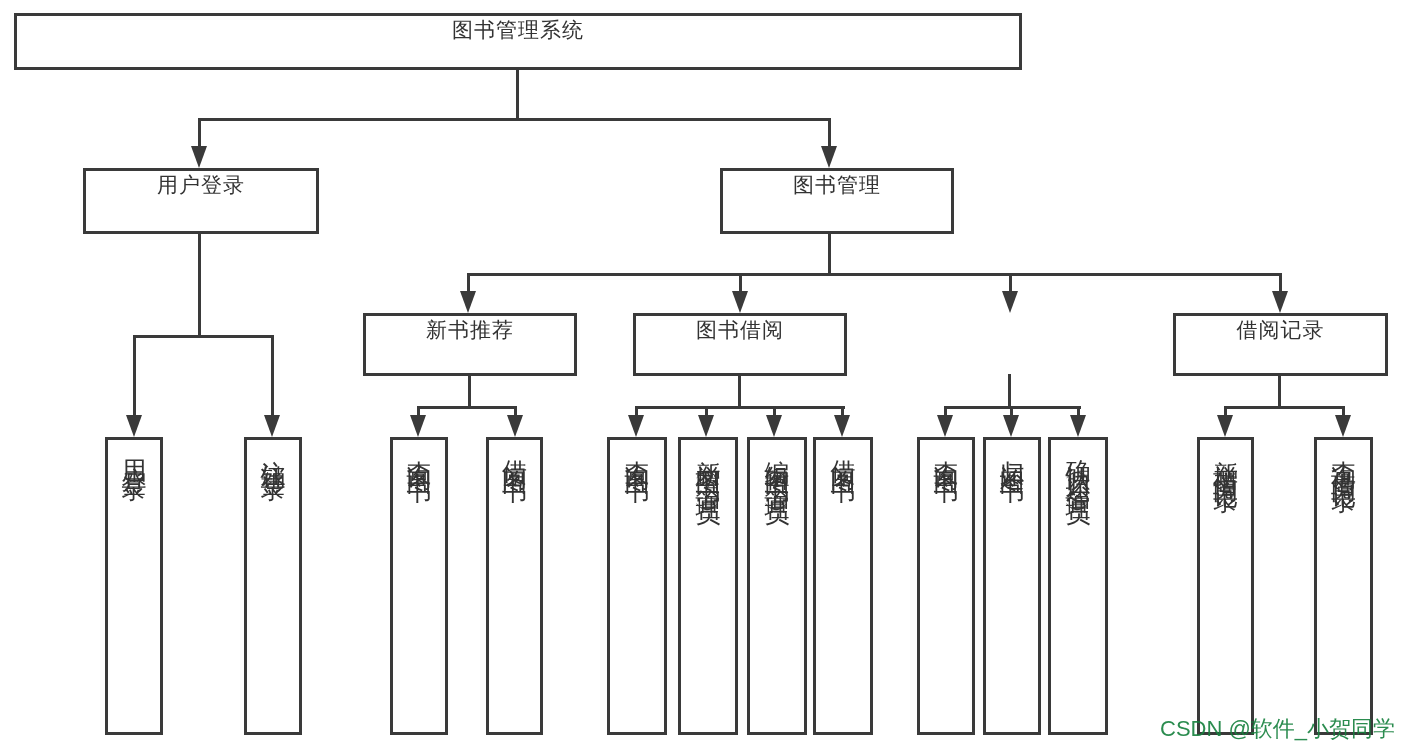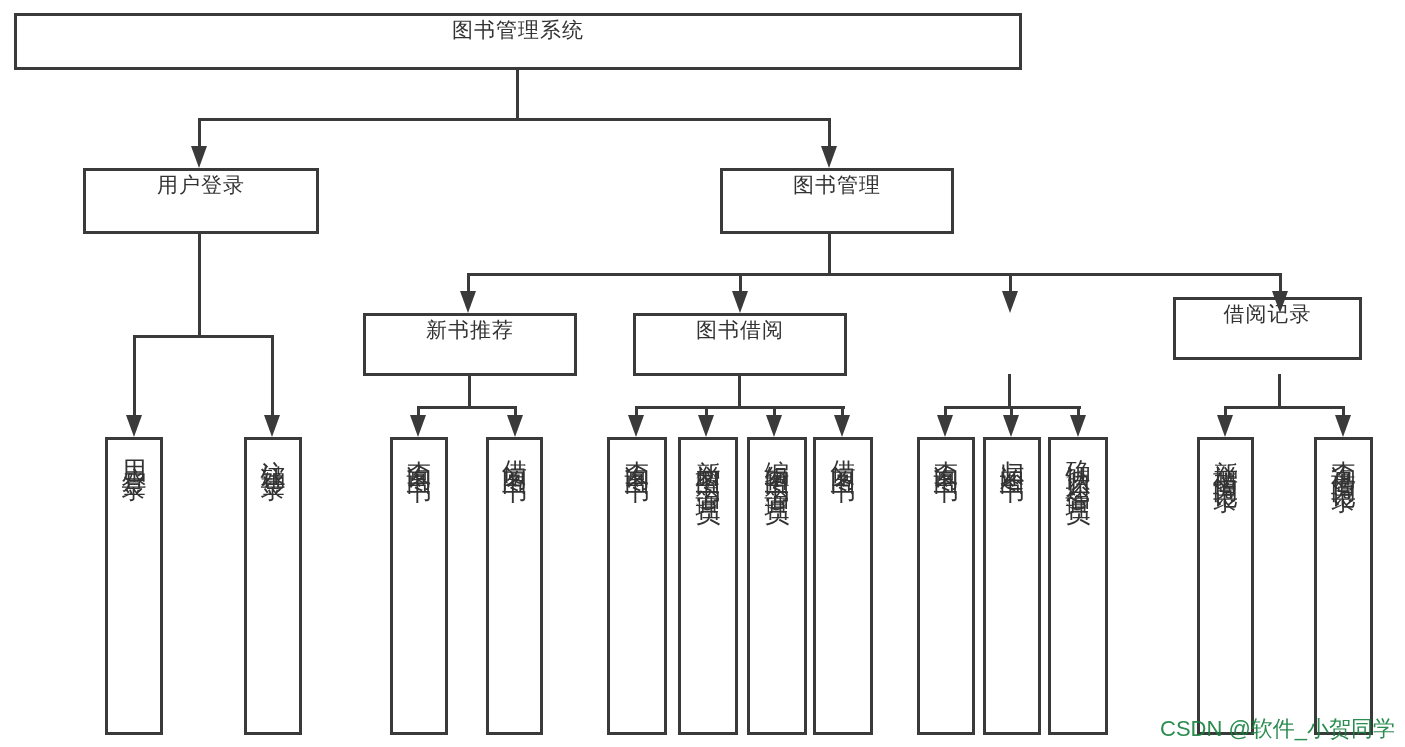--- a/index.html
+++ b/index.html
@@ -80,21 +80,21 @@
 
   <div class="box" style="left:633px; top:313px; width:214px; height:63px;">
     <span class="hlabel">图书借阅</span>
   </div>
 
   <div class="box" style="left:363px; top:313px; width:214px; height:63px;">
     <span class="hlabel">新书推荐</span>
   </div>
 
 
-  <div class="box" style="left:1173px; top:297px; width:189px; height:63px;">
+  <div class="box" style="left:1173px; top:313px; width:215px; height:63px;">
     <span class="hlabel">借阅记录</span>
   </div>
 
   <div class="box vbox" style="left:105px; top:437px; width:58px; height:298px;">
     <span class="vtext">用户登录</span>
   </div>
 
   <div class="box vbox" style="left:244px; top:437px; width:58px; height:298px;">
     <span class="vtext">注销登录</span>
   </div>

